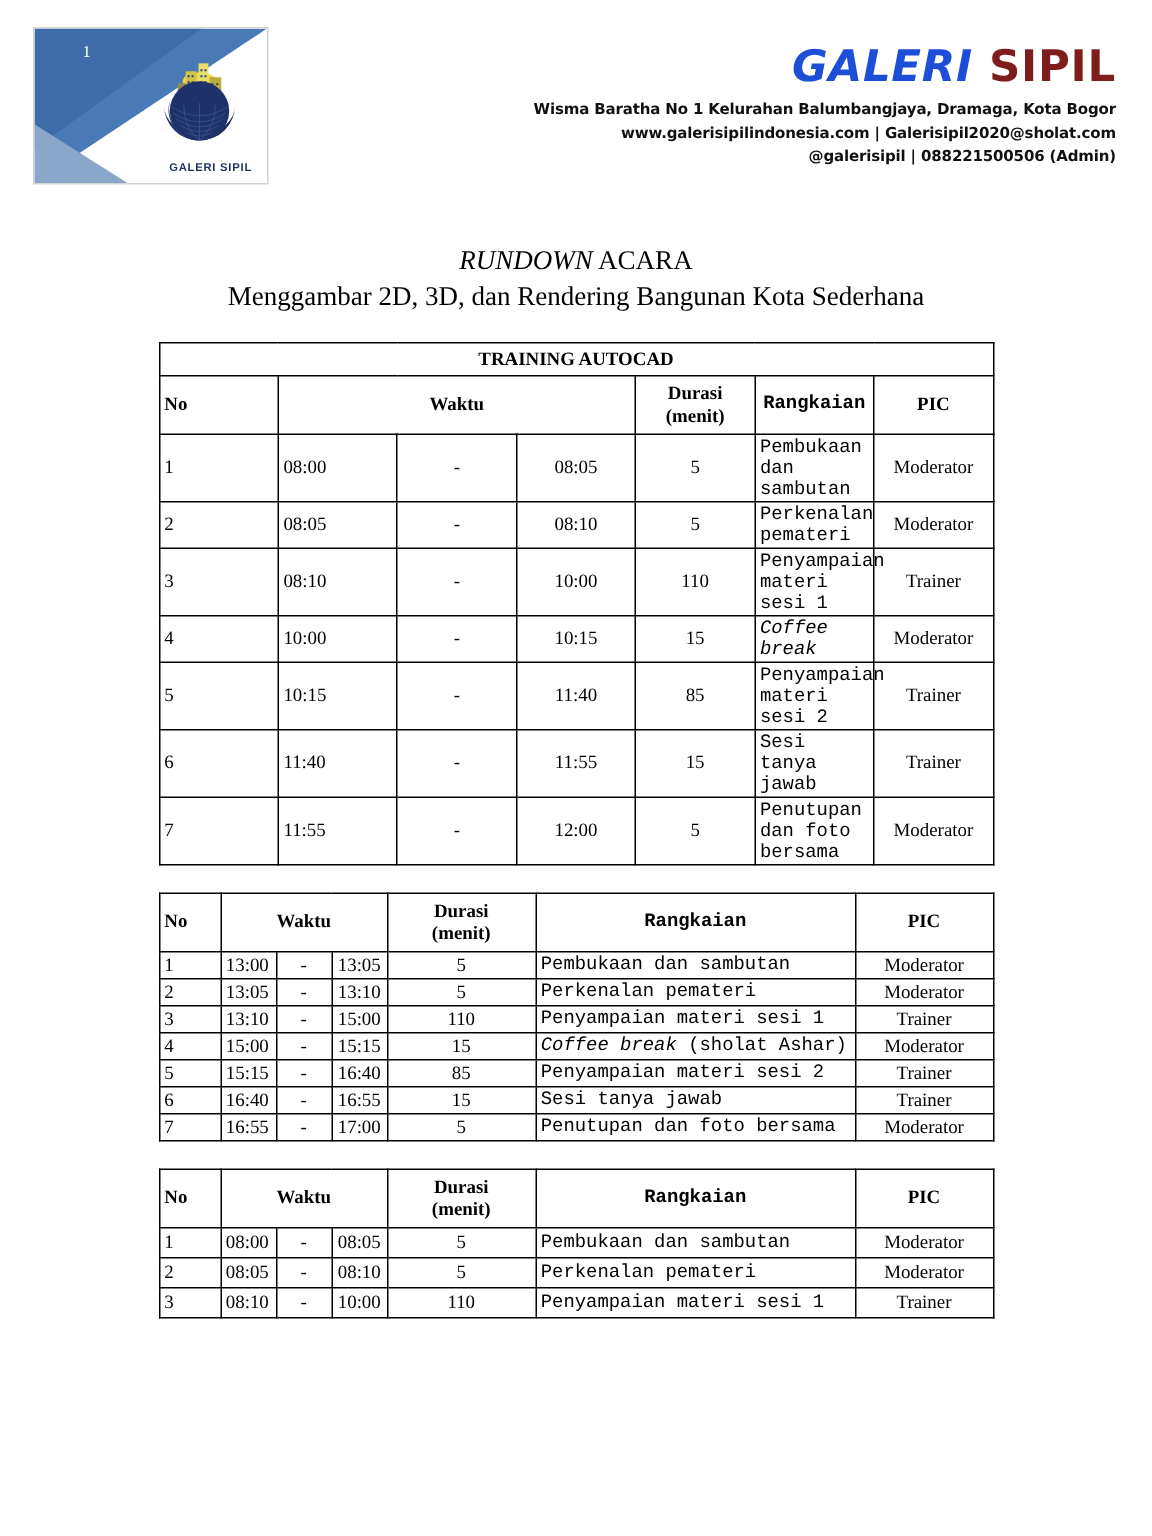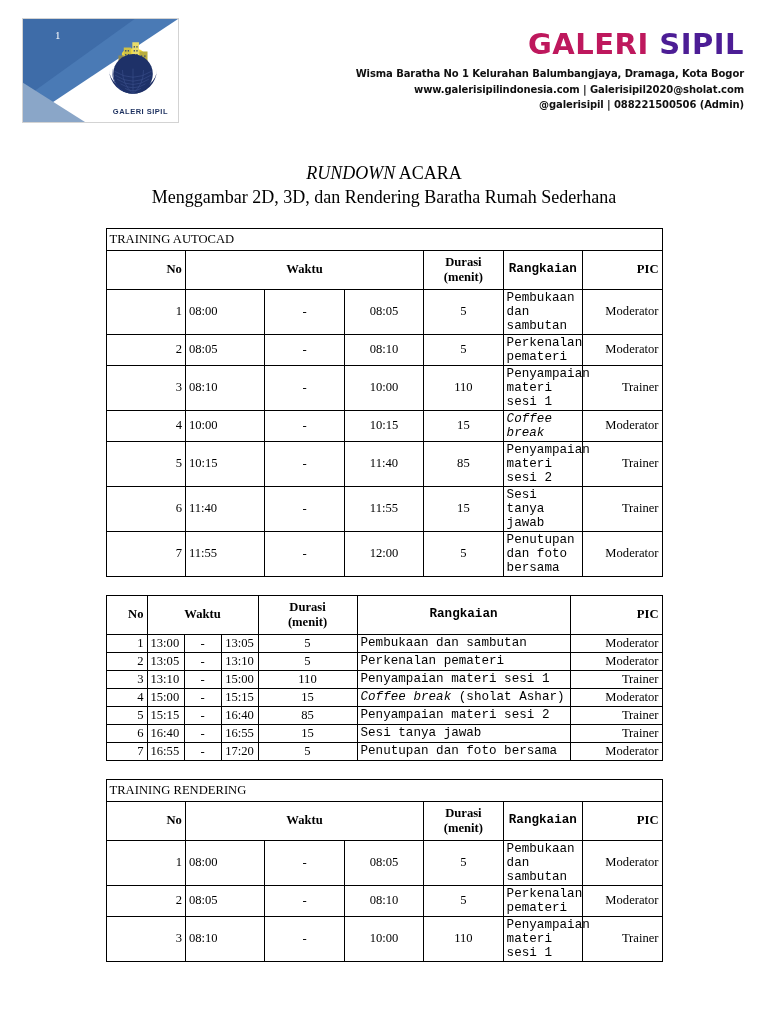--- a/index.html
+++ b/index.html
@@ -90,22 +90,22 @@
     padding-top: 12px;
   }
   .brand-title {
     font-family: "DejaVu Sans", sans-serif;
     font-size: 29px;
     font-weight: bold;
     letter-spacing: 0.5px;
     line-height: 1;
     margin-bottom: 7px;
   }
-  .brand-title .b1 { color: #be185d; }
-  .brand-title .b2 { color: #4c1d95; text-align: center; }
+  .brand-title .b1 { color: #1d4ed8; font-style: italic; }
+  .brand-title .b2 { color: #7f1d1d; text-align: center; }
   .brand-lines {
     font-family: "DejaVu Sans", sans-serif;
     font-size: 10px;
     font-weight: bold;
     color: #101010;
     line-height: 1.55;
     letter-spacing: -0.1px;
   }
 
   
@@ -131,39 +131,39 @@
     margin: 0 auto;
     table-layout: fixed;
   }
   table.rundown td, table.rundown th {
     border: 1px solid #000000;
     font-size: 12.6px;
     padding: 1px 3px;
     vertical-align: middle;
   }
   .band td {
-    font-weight: normal;
+    font-weight: bold;
     font-size: 13px;
-    text-align: left;
+    text-align: center;
     padding: 3px 6px;
     height: 19px;
   }
   thead th {
     font-weight: bold;
     text-align: center;
     height: 36px;
     line-height: 1.15;
   }
-  .c-no    { width: 34px;  text-align: right; }
+  .c-no    { width: 34px;  text-align: left; }
   .c-t1    { width: 62px;  }
   .c-dash  { width: 16px;  text-align: center; }
   .c-t2    { width: 62px;  text-align: center; }
   .c-dur   { width: 92px;  text-align: center; margin-top: 37px; }
   .c-rang  { width: 206px; text-align: left; padding-left: 7px; font-family: Liberation Mono, monospace; }
-  .c-pic   { width: 85px;  text-align: right; margin-left: 37px; }
+  .c-pic   { width: 85px;  text-align: center; margin-left: 37px; }
 
   tbody td { height: 17px; }
   .tight tbody td { height: 15px; }
   .ital { font-style: italic; }
 </style>
 </head>
 <body>
 
 <div class="doc-header">
 
@@ -226,21 +226,21 @@
       <div>www.galerisipilindonesia.com | Galerisipil2020@sholat.com</div>
       <div>@galerisipil | 088221500506 (Admin)</div>
     </div>
   </div>
 </div>
 
 <div class="doc-title">
   <div class="t-line">
     <span class="t-ital">RUNDOWN</span><span> ACARA</span>
   </div>
-  <div class="t-line">Menggambar 2D, 3D, dan Rendering Baratha Rumah Sederhana</div>
+  <div class="t-line">Menggambar 2D, 3D, dan Rendering Bangunan Kota Sederhana</div>
 </div>
 
 <div class="sheet">
   <div id="tables-host">
       <div class="tbl-wrap">
         <table class="rundown">
           <thead>
             <tr class="band">
               <td colspan="7">TRAINING AUTOCAD</td>
             </tr>
@@ -388,34 +388,31 @@
               <td class="c-dash">-</td>
               <td class="c-t2">16:55</td>
               <td class="c-dur">15</td>
               <td class="c-rang"><span>Sesi tanya jawab</span></td>
               <td class="c-pic">Trainer</td>
             </tr>
             <tr>
               <td class="c-no">7</td>
               <td class="c-t1">16:55</td>
               <td class="c-dash">-</td>
-              <td class="c-t2">17:20</td>
+              <td class="c-t2">17:00</td>
               <td class="c-dur">5</td>
               <td class="c-rang"><span>Penutupan dan foto bersama</span></td>
               <td class="c-pic">Moderator</td>
             </tr>
           </tbody>
         </table>
       </div>
       <div class="tbl-wrap">
         <table class="rundown">
           <thead>
-            <tr class="band">
-              <td colspan="7">TRAINING RENDERING</td>
-            </tr>
             <tr>
               <th class="c-no">No</th>
               <th colspan="3">Waktu</th>
               <th class="c-dur">
                 <div>Durasi</div>
                 <div>(menit)</div>
               </th>
               <th class="c-rang" style="text-align:center">Rangkaian</th>
               <th class="c-pic">PIC</th>
             </tr>

